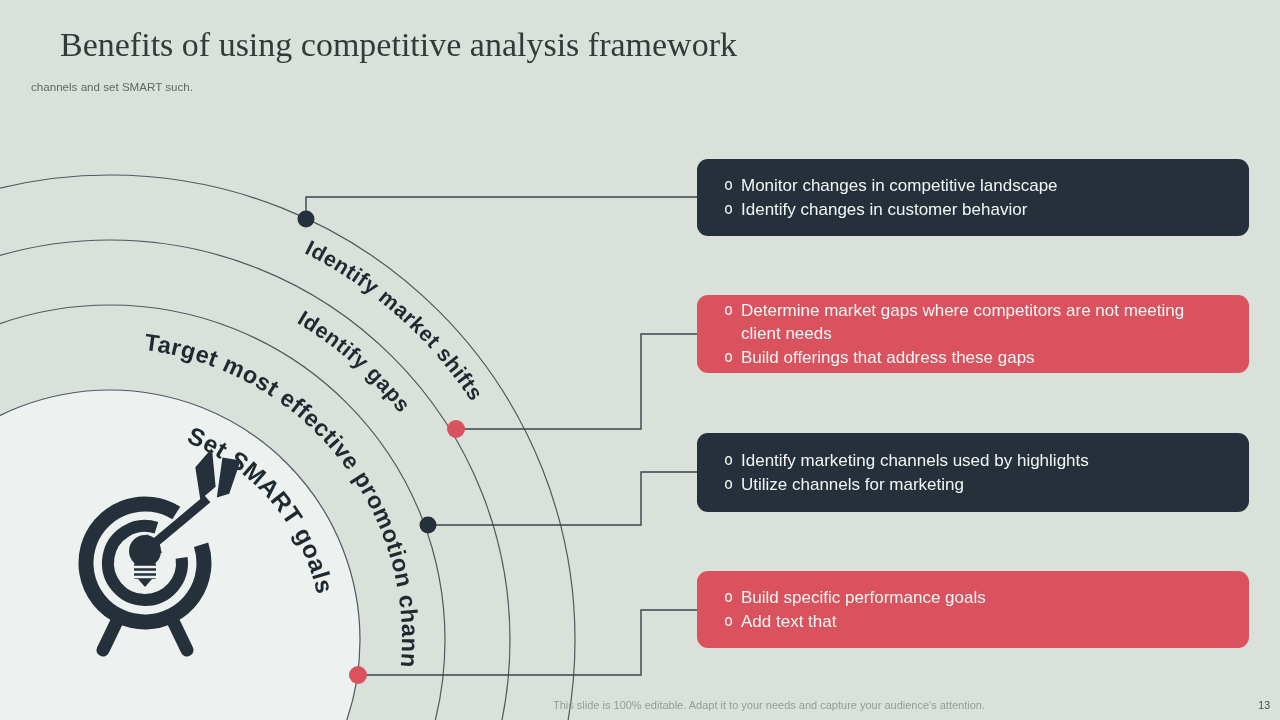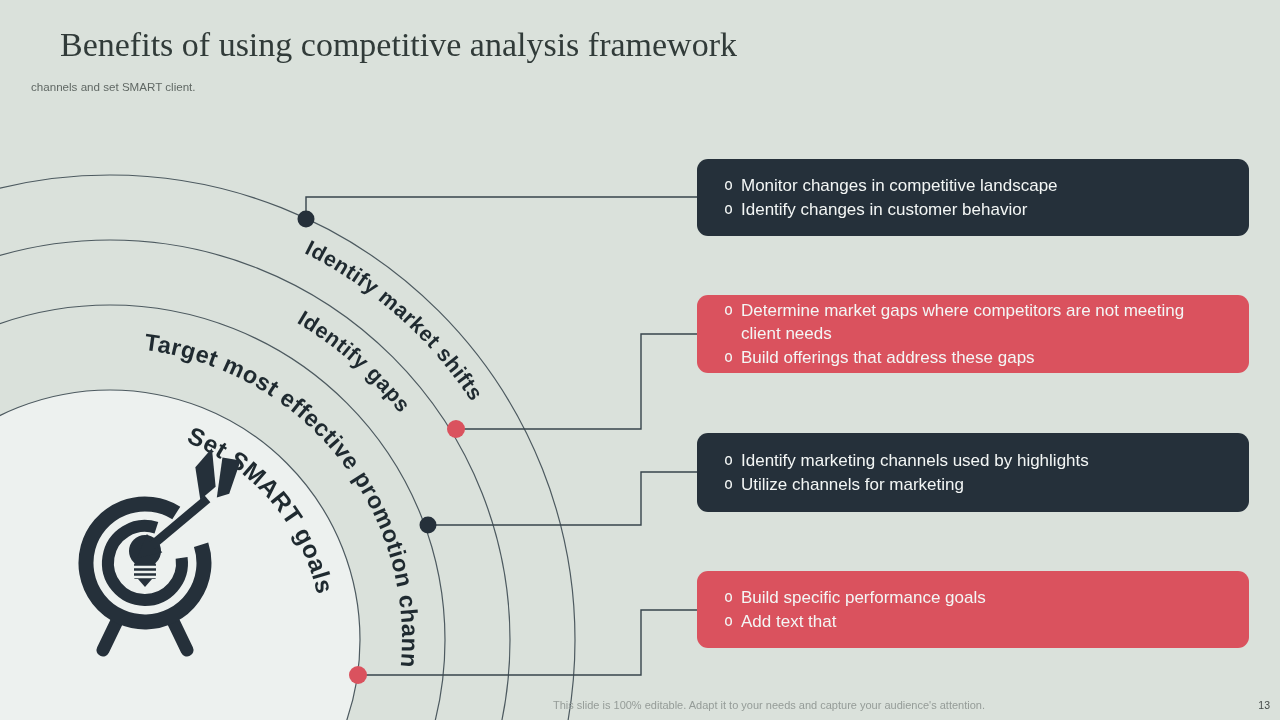--- a/index.html
+++ b/index.html
@@ -104,21 +104,21 @@
         <polygon points="0,0 23,-12 23,12"></polygon>
         <rect x="20" y="-4.5" width="72" height="9"></rect>
         <polygon points="86,-4 103,-32 128,-36 106,-4"></polygon>
         <polygon points="100,5 130,-22 142,-8 112,10"></polygon>
       </g>
     </g>
   </svg>
 
   <div class="page-title">Benefits of using competitive analysis framework</div>
   <div class="page-desc">
-    <div>channels and set SMART client.</div>
+    <div>channels and set SMART such.</div>
   </div>
 
   <div class="callout dark" style="top:159px;height:77px;">
     <div class="row">
       <span class="bullet">o</span>
       <span class="item">Monitor changes in competitive landscape</span>
     </div>
     <div class="row">
       <span class="bullet">o</span>
       <span class="item">Identify changes in customer behavior</span>

